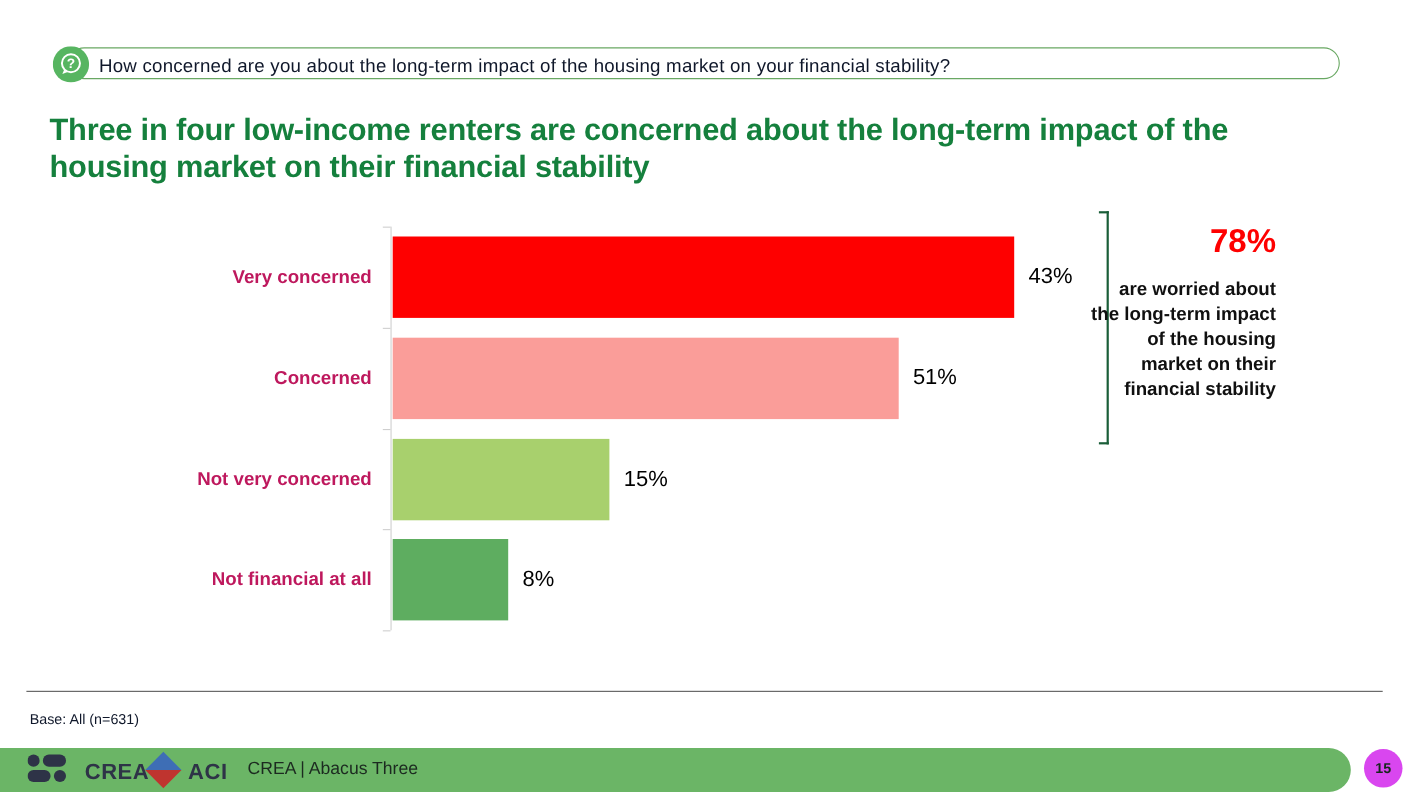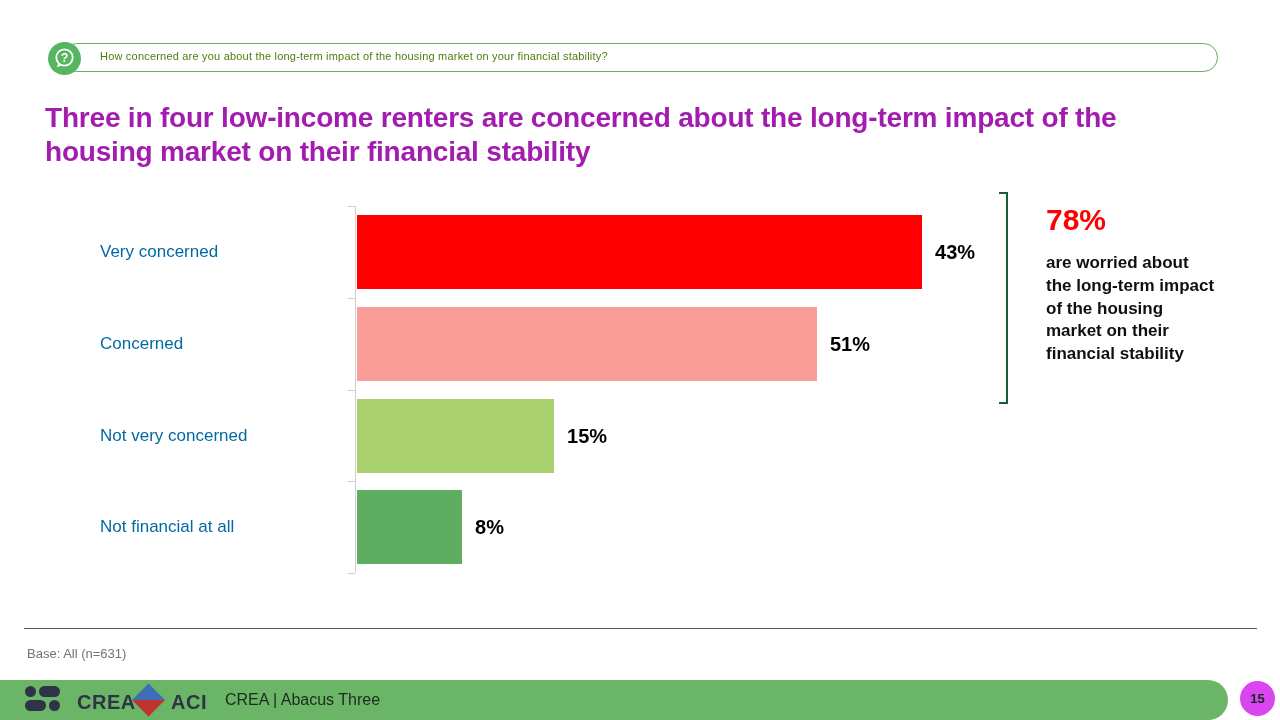--- a/index.html
+++ b/index.html
@@ -3,48 +3,48 @@
 <meta charset="utf-8">
 <style>
   * { margin: 0; padding: 0; box-sizing: border-box; }
   html, body { width: 1280px; height: 720px; overflow: hidden; background: #fff;
     font-family: "Liberation Sans", "DejaVu Sans", sans-serif; }
   #slide { position: relative; width: 1280px; height: 720px; background: #fff; }
 
   
   .q-pill { position: absolute; left: 62px; top: 43px; width: 1156px; height: 29px;
     border: 1.5px solid #69a863; border-radius: 15px; background: #fff; }
-  .q-text { position: absolute; left: 100px; top: 50px; width: 1080px;
-    font-size: 11px; color: #4d7c0f; letter-spacing: 0.2px; }
+  .q-text { position: absolute; left: 90px; top: 50px; width: 1080px;
+    font-size: 17px; color: #0f172a; letter-spacing: 0.2px; }
   .q-icon { position: absolute; left: 48px; top: 42px; width: 33px; height: 33px; }
 
   
   .headline { position: absolute; left: 45px; top: 101px; width: 1150px;
-    font-size: 28px; line-height: 1.21; font-weight: bold; color: #a21caf;
+    font-size: 28px; line-height: 1.21; font-weight: bold; color: #15803d;
     letter-spacing: -0.2px; }
 
   
   .axis-line { position: absolute; left: 355px; top: 206px; width: 1px; height: 367px; background: #cfcfcf; }
   .tick { position: absolute; left: 348px; width: 7px; height: 1px; background: #cfcfcf; }
-  .bar-row-label { position: absolute; left: 100px; width: 238px; 
-    font-size: 17px; font-weight: normal; color: #0369a1; transform: translateY(-50%); }
+  .bar-row-label { position: absolute; left: 100px; width: 238px; text-align: right;
+    font-size: 17px; font-weight: bold; color: #be185d; transform: translateY(-50%); }
   .bar { position: absolute; left: 357px; height: 74px; }
-  .bar-value { position: absolute; font-size: 20px; font-weight: bold; color: #000;
+  .bar-value { position: absolute; font-size: 20px; font-weight: normal; color: #000;
     transform: translateY(-50%); }
 
   
   .bracket { position: absolute; left: 999px; top: 192px; width: 9px; height: 212px;
     border: 2px solid #1a5e38; border-left: none; }
-  .callout { position: absolute; left: 1046px; top: 203px; width: 172px; text-align: left; }
+  .callout { position: absolute; left: 988px; top: 203px; width: 172px; text-align: right; }
   .callout-value { font-size: 30px; font-weight: bold; color: #fe0000; line-height: 1.1; }
   .callout-text { margin-top: 16px; font-size: 17px; font-weight: bold; color: #101010; line-height: 1.34; }
 
   
   .divider { position: absolute; left: 24px; top: 628px; width: 1233px; height: 1px; background: #5a5a5a; }
-  .base-note { position: absolute; left: 27px; top: 646px; font-size: 13px; color: #737373; }
+  .base-note { position: absolute; left: 27px; top: 646px; font-size: 13px; color: #0f172a; }
 
   
   .footer-bar { position: absolute; left: 0; top: 680px; width: 1228px; height: 40px;
     background: #6bb566; border-radius: 0 20px 20px 0; }
   .footer-logo { position: absolute; left: 25px; top: 683px; }
   .brand-text { position: absolute; left: 225px; top: 691px; font-size: 16px; color: #1c2a20; }
   .page-badge { position: absolute; left: 1240px; top: 681px; width: 35px; height: 35px;
     border-radius: 50%; background: #d946ef; display: flex; align-items: center; justify-content: center;
     font-size: 13px; font-weight: bold; color: #14281a; }
 </style>

